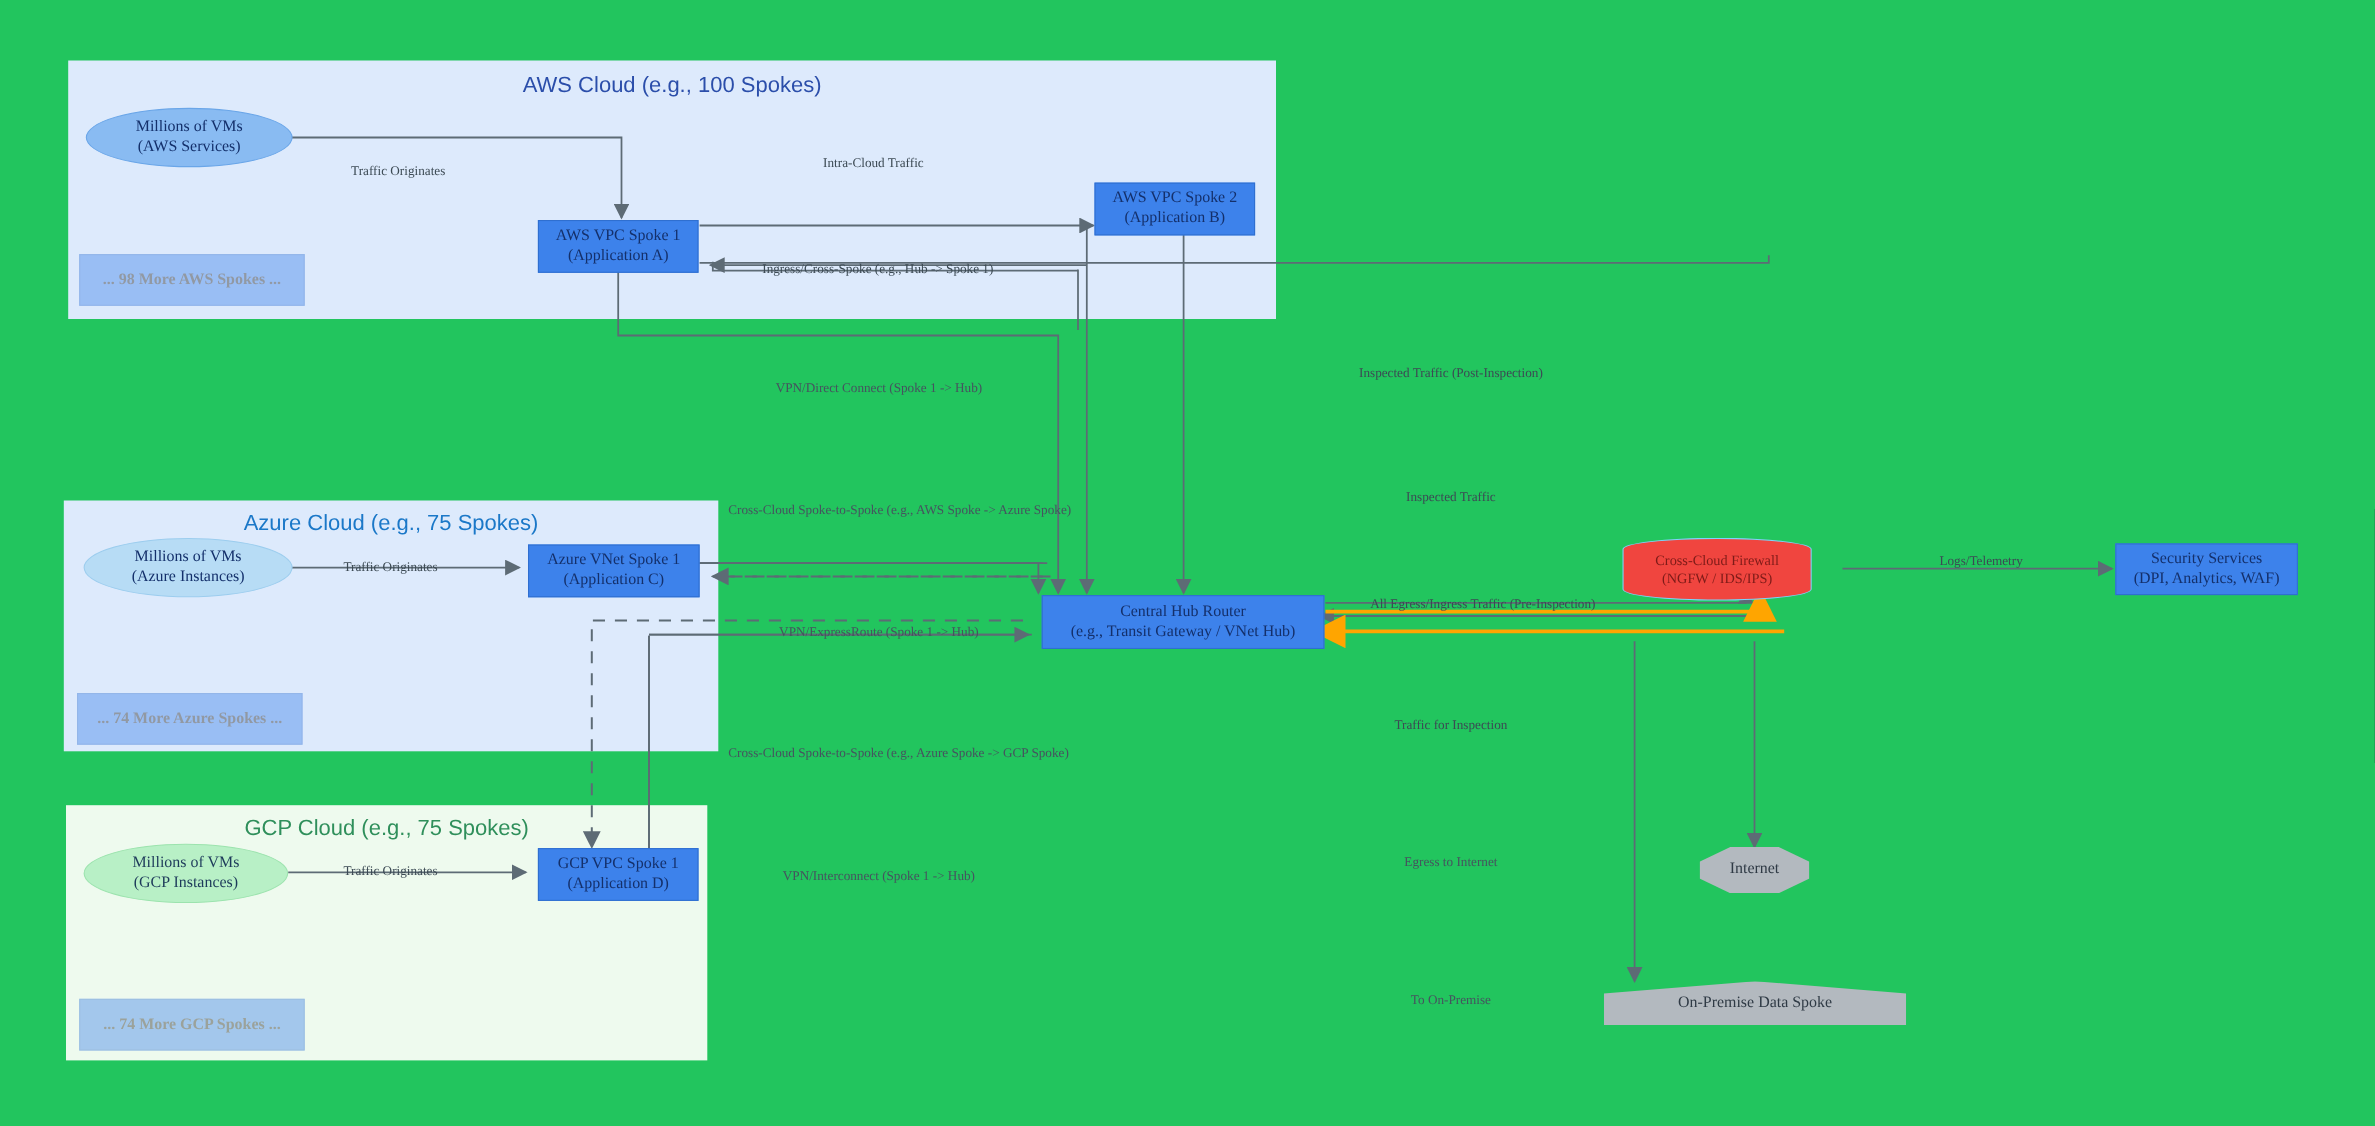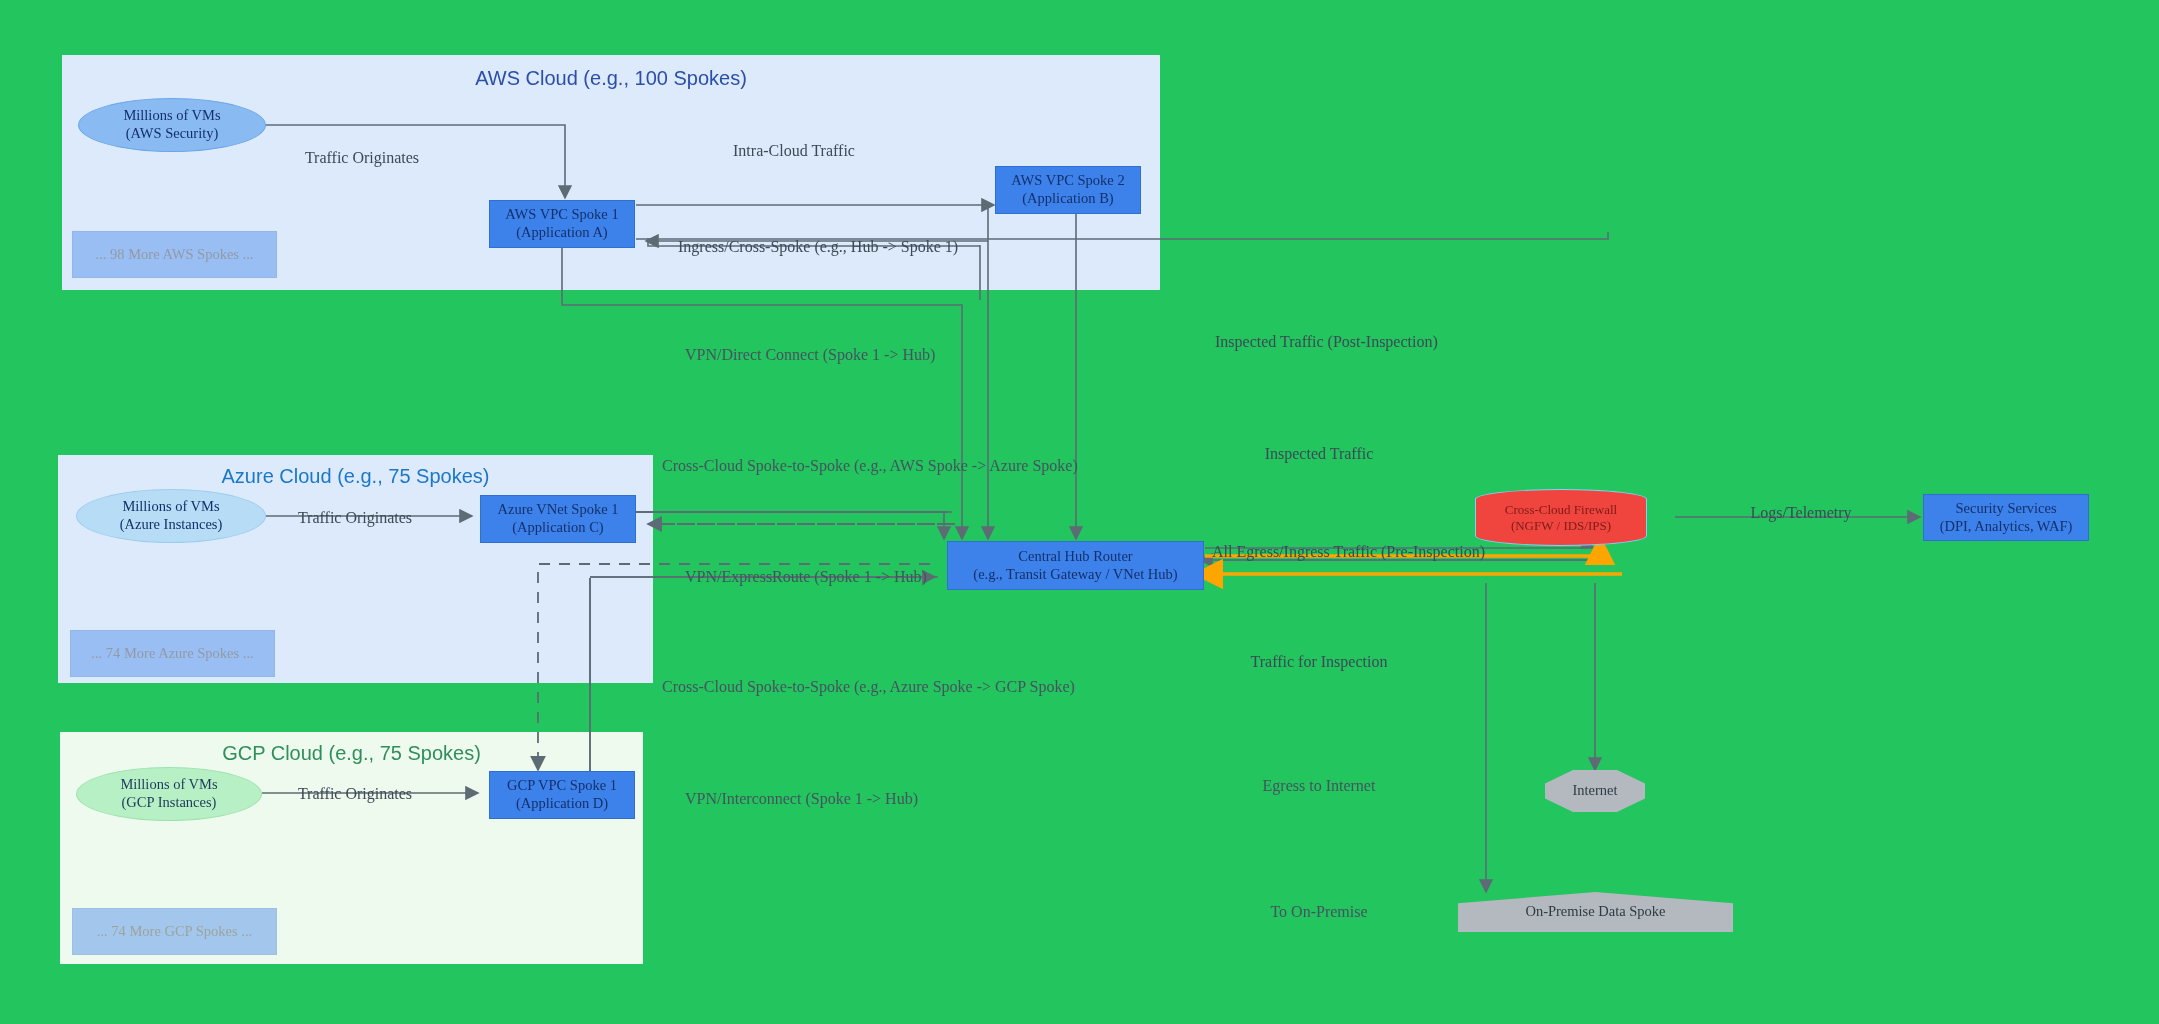--- a/index.html
+++ b/index.html
@@ -13,27 +13,27 @@
 
   .node{position:absolute;box-sizing:border-box;display:flex;align-items:center;
         justify-content:center;text-align:center;line-height:1.22;}
   .node span{display:block;}
 
   .box{background:#3d82eb;border:1px solid #2f6fd0;color:#14306b;font-size:14.5px;}
   .ellipse{border-radius:50%;font-size:14.5px;}
   .cyl{background:#f0453f;border:1px solid #7dd3fc;border-radius:50%/18%;
        color:#7d1b18;font-size:13px;}
   .ghostbox{background:#3d82eb;border:1px solid #2f6fd0;color:#2b2b2b;
-            font-size:14.5px;opacity:.42;}
+            font-size:14.5px;opacity:.42;font-weight:bold;}
   .octa{background:#b3b9bf;color:#2f3a45;font-size:14.5px;
         clip-path:polygon(28% 0,72% 0,100% 32%,100% 68%,72% 100%,28% 100%,0 68%,0 32%);}
   .house{background:#b3b9bf;color:#2f3a45;font-size:14.5px;
          clip-path:polygon(0 28%,50% 0,100% 28%,100% 100%,0 100%);}
 
-  .elabel{position:absolute;text-align:center;font-size:16px;color:#3c4a54;
+  .elabel{position:absolute;text-align:center;font-size:12px;color:#3c4a54;
           line-height:1.25;white-space:nowrap;}
   .elabel.ondark{color:#46535f;}
 </style>
 </head>
 <body>
 
 <div id="stage">
 
   <div class="region" style="left:62px;top:55px;width:1098px;height:235px;background:#ddeafc;">
     <div class="region-title" style="top:12px;color:#2b4eaa;">AWS Cloud (e.g., 100 Spokes)</div>
@@ -113,21 +113,21 @@
     </g>
     <g fill="none" stroke="#ffa500" stroke-width="3.4">
       <path d="M1205,556 L1600,556 L1600,538" marker-end="url(#ao)"></path>
       <path d="M1622,574 L1196,574" marker-end="url(#ao)"></path>
     </g>
   </svg>
 
   <div class="node ellipse" style="left:78px;top:98px;width:188px;height:54px;background:#89bbf2;border:1px solid #6aa6e8;color:#14306b;">
     <div>
       <span>Millions of VMs</span>
-      <span>(AWS Security)</span>
+      <span>(AWS Services)</span>
     </div>
   </div>
 
   <div class="node box" style="left:489px;top:200px;width:146px;height:48px;">
     <div>
       <span>AWS VPC Spoke 1</span>
       <span>(Application A)</span>
     </div>
   </div>
 

